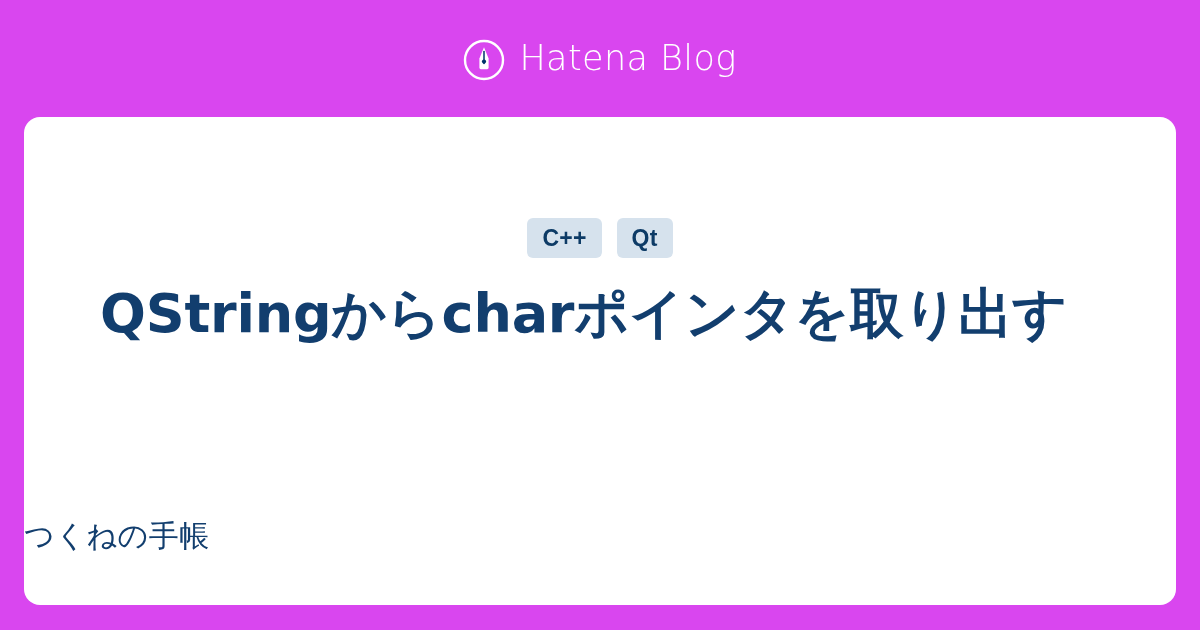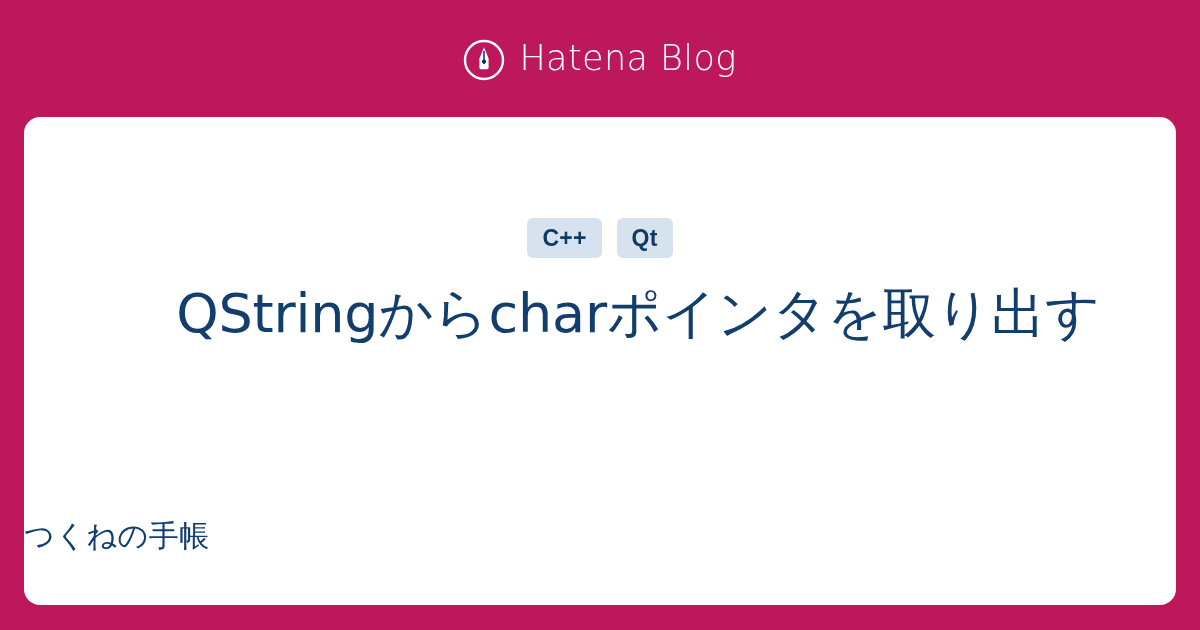--- a/index.html
+++ b/index.html
@@ -12,21 +12,21 @@
     overflow: hidden;
     background: #00336B;
     font-family: "Liberation Sans", "DejaVu Sans", sans-serif;
     -webkit-font-smoothing: antialiased;
   }
 
   #og-card {
     position: relative;
     width: 1200px;
     height: 630px;
-    background: #be185d;
+    background: #d946ef;
     box-sizing: border-box;
   }
 
   
   .brand-bar {
     position: absolute;
     left: 0;
     top: 0;
     width: 1200px;
     height: 117px;
@@ -91,24 +91,24 @@
     line-height: 1;
     letter-spacing: 0.2px;
     white-space: nowrap;
     box-sizing: border-box;
   }
 
   
   .entry-title {
     margin-top: 22px;
     width: 1000px;
-    text-align: right;
+    text-align: left;
     color: #123E6E;
     font-size: 54px;
-    font-weight: normal;
+    font-weight: bold;
     line-height: 1.26;
     letter-spacing: -0.2px;
     word-break: break-word;
     font-family: "DejaVu Sans", "Liberation Sans", sans-serif;
   }
 
   
   .blog-name-wrap {
     position: absolute;
     left: 0;

